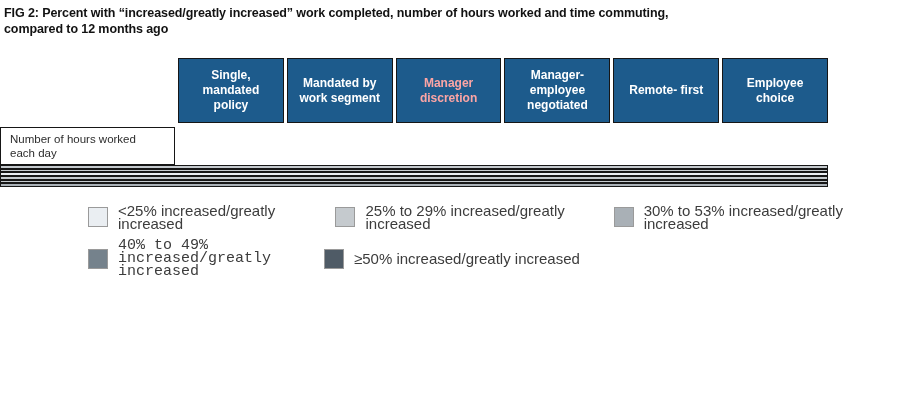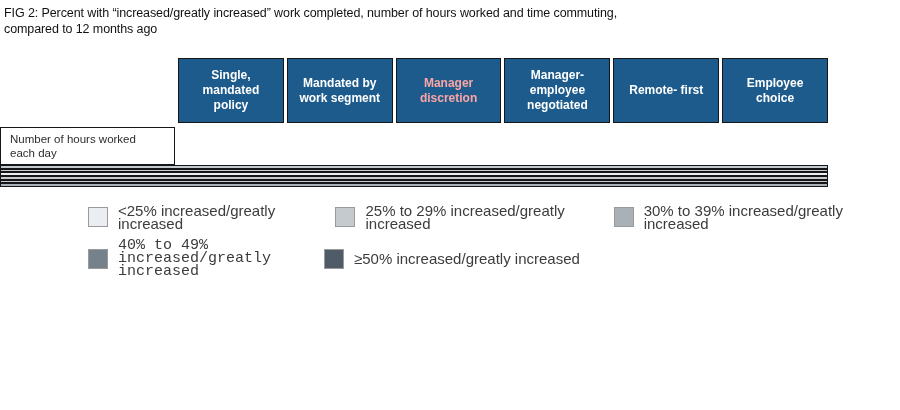--- a/index.html
+++ b/index.html
@@ -9,21 +9,21 @@
     background:#ffffff;
     font-family:"Liberation Sans", sans-serif;
     overflow:hidden;
     box-sizing:border-box;
   }
   *{box-sizing:border-box;}
   .title{
     padding:5px 0 0 4px;
     color:#121212;
     font-size:12.5px;
-    font-weight:400;
+    font-weight:700;
     line-height:16px;
     letter-spacing:-0.1px;
     white-space:nowrap;
   }
   .grid{
     margin-top:21px;
     width:828px;
     display:flex;
     flex-direction:column;
     row-gap:2px;
@@ -112,21 +112,21 @@
         <div class="legend-item" style="width: 258px;">
           <div class="swatch" style="background: rgb(234, 238, 242);"></div>
           <div class="legend-label">&lt;25% increased/greatly increased</div>
         </div>
         <div class="legend-item" style="width: 290px;">
           <div class="swatch" style="background: rgb(197, 202, 206);"></div>
           <div class="legend-label">25% to 29% increased/greatly increased</div>
         </div>
         <div class="legend-item">
           <div class="swatch" style="background: rgb(169, 176, 182);"></div>
-          <div class="legend-label">30% to 39% increased/greatly increased</div>
+          <div class="legend-label">30% to 53% increased/greatly increased</div>
         </div>
       </div>
     <div class="legend-row">
         <div class="legend-item" style="width: 236px; font-family: Liberation Mono, monospace;">
           <div class="swatch" style="background: rgb(117, 130, 140);"></div>
           <div class="legend-label">40% to 49% increased/greatly increased</div>
         </div>
         <div class="legend-item">
           <div class="swatch" style="background: rgb(79, 91, 102);"></div>
           <div class="legend-label">≥50% increased/greatly increased</div>

